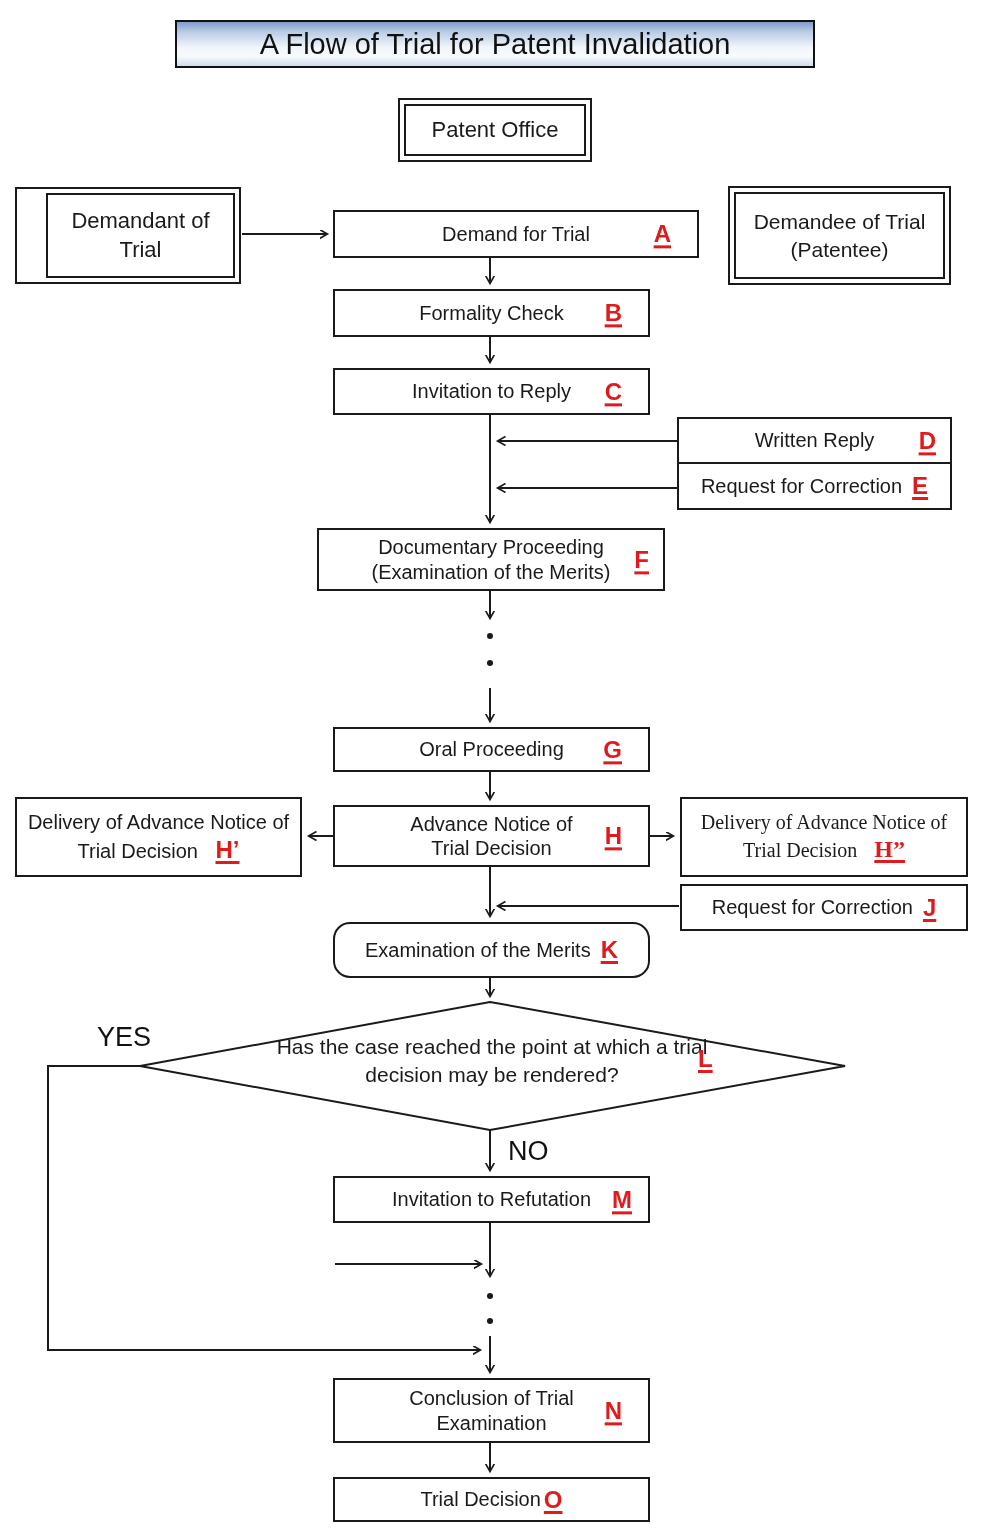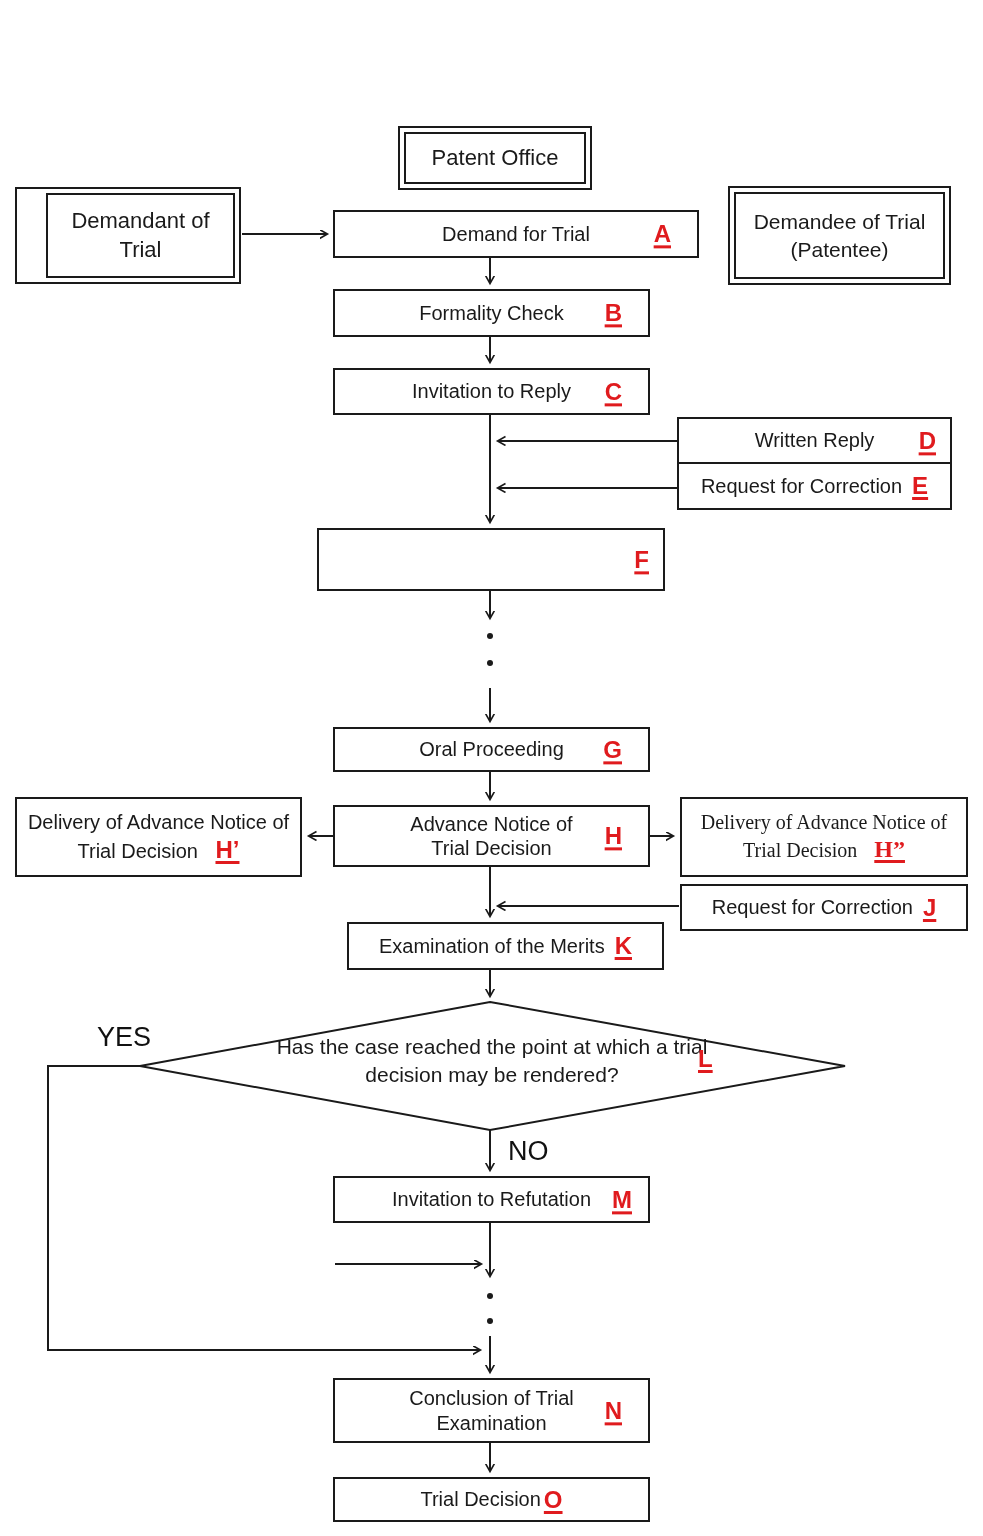--- a/index.html
+++ b/index.html
@@ -44,31 +44,31 @@
   #box-b {left:333px;top:289px;width:317px;height:48px;}
   #box-c {left:333px;top:368px;width:317px;height:47px;}
   #box-d {left:677px;top:417px;width:275px;height:47px;}
   #box-e {left:677px;top:462px;width:275px;height:48px;}
   #box-f {left:317px;top:528px;width:348px;height:63px;}
   #box-g {left:333px;top:727px;width:317px;height:45px;}
   #box-h {left:333px;top:805px;width:317px;height:62px;}
   #box-h1{left:15px; top:797px;width:287px;height:80px;}
   #box-h2{left:680px;top:797px;width:288px;height:80px;font-family:Liberation Serif, serif;}
   #box-j {left:680px;top:884px;width:288px;height:47px;}
-  #box-k {left:347px;top:922px;width:317px;height:48px;}
+  #box-k {left:333px;top:922px;width:317px;height:56px;border-radius:17px;}
   #box-m {left:333px;top:1176px;width:317px;height:47px;text-align:right;}
   #box-m1{left:78px; top:1240px;width:255px;height:50px;}
   #box-n {left:333px;top:1378px;width:317px;height:65px;}
   #box-o {left:333px;top:1477px;width:317px;height:45px;}
   #box-f .node-label{max-width:300px;}
   #box-h .node-label{max-width:205px;}
   #box-n .node-label{max-width:185px;}
   #box-h1 .inner-wrap,#box-h2 .inner-wrap{max-width:262px;}
   
-  #actor-po        {left:398px;top:98px; width:194px;height:64px;margin-top:28px;}
+  #actor-po        {left:398px;top:98px; width:194px;height:64px;}
   #actor-demandant {left:15px; top:187px;width:226px;height:97px;padding-left:29px;}
   #actor-demandee  {left:728px;top:186px;width:223px;height:99px;}
   #actor-demandee .actor-inner{font-size:21px;}
   
   .diamond-label{
     position:absolute;left:272px;top:1033px;width:440px;z-index:2;
     font-size:21px;line-height:1.35;text-align:center;
   }
   #letter-l{position:absolute;left:698px;top:1045px;z-index:2;}
   .branch-label{position:absolute;font-size:27px;color:#111111;z-index:2;}
@@ -125,20 +125,23 @@
       <polygon points="490,1002 845,1066 490,1130 140,1066" fill="#ffffff"></polygon>
     </g>
     <g fill="#1a1a1a" stroke="none">
       <circle cx="490" cy="636" r="3"></circle>
       <circle cx="490" cy="663" r="3"></circle>
       <circle cx="490" cy="1296" r="3"></circle>
       <circle cx="490" cy="1321" r="3"></circle>
     </g>
   </svg>
 
+  <div class="title">
+    <span>A Flow of Trial for Patent Invalidation</span>
+  </div>
 
   <div class="actor" id="actor-po">
     <div class="actor-inner">
       <span>Patent Office</span>
     </div>
   </div>
 
   <div class="actor" id="actor-demandant">
     <div class="actor-inner">
       <span>Demandant of Trial</span>
@@ -171,20 +174,21 @@
     <span class="node-label">Written Reply</span>
     <span class="letter letter-abs" style="right:14px;">D</span>
   </div>
 
   <div class="node" id="box-e">
     <span class="node-label">Request for Correction</span>
     <span class="letter letter-inline">E</span>
   </div>
 
   <div class="node" id="box-f">
+    <span class="node-label">Documentary Proceeding (Examination of the Merits)</span>
     <span class="letter letter-abs" style="right:14px;">F</span>
   </div>
 
   <div class="node" id="box-g">
     <span class="node-label">Oral Proceeding</span>
     <span class="letter letter-abs">G</span>
   </div>
 
   <div class="node" id="box-h1">
     <span class="inner-wrap"><span class="node-label">Delivery of Advance Notice of Trial Decision</span> <span class="letter" style="margin-left:12px;">H’</span></span>

